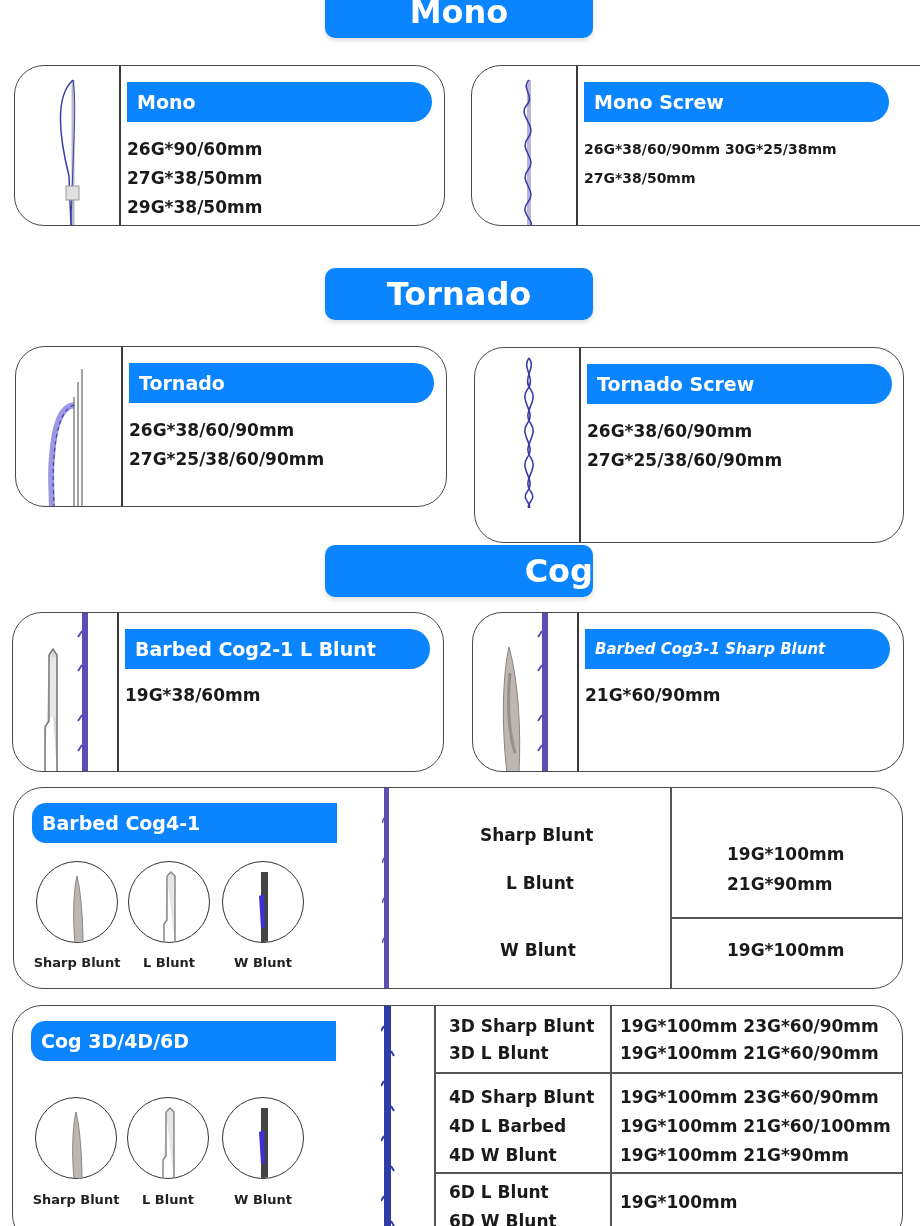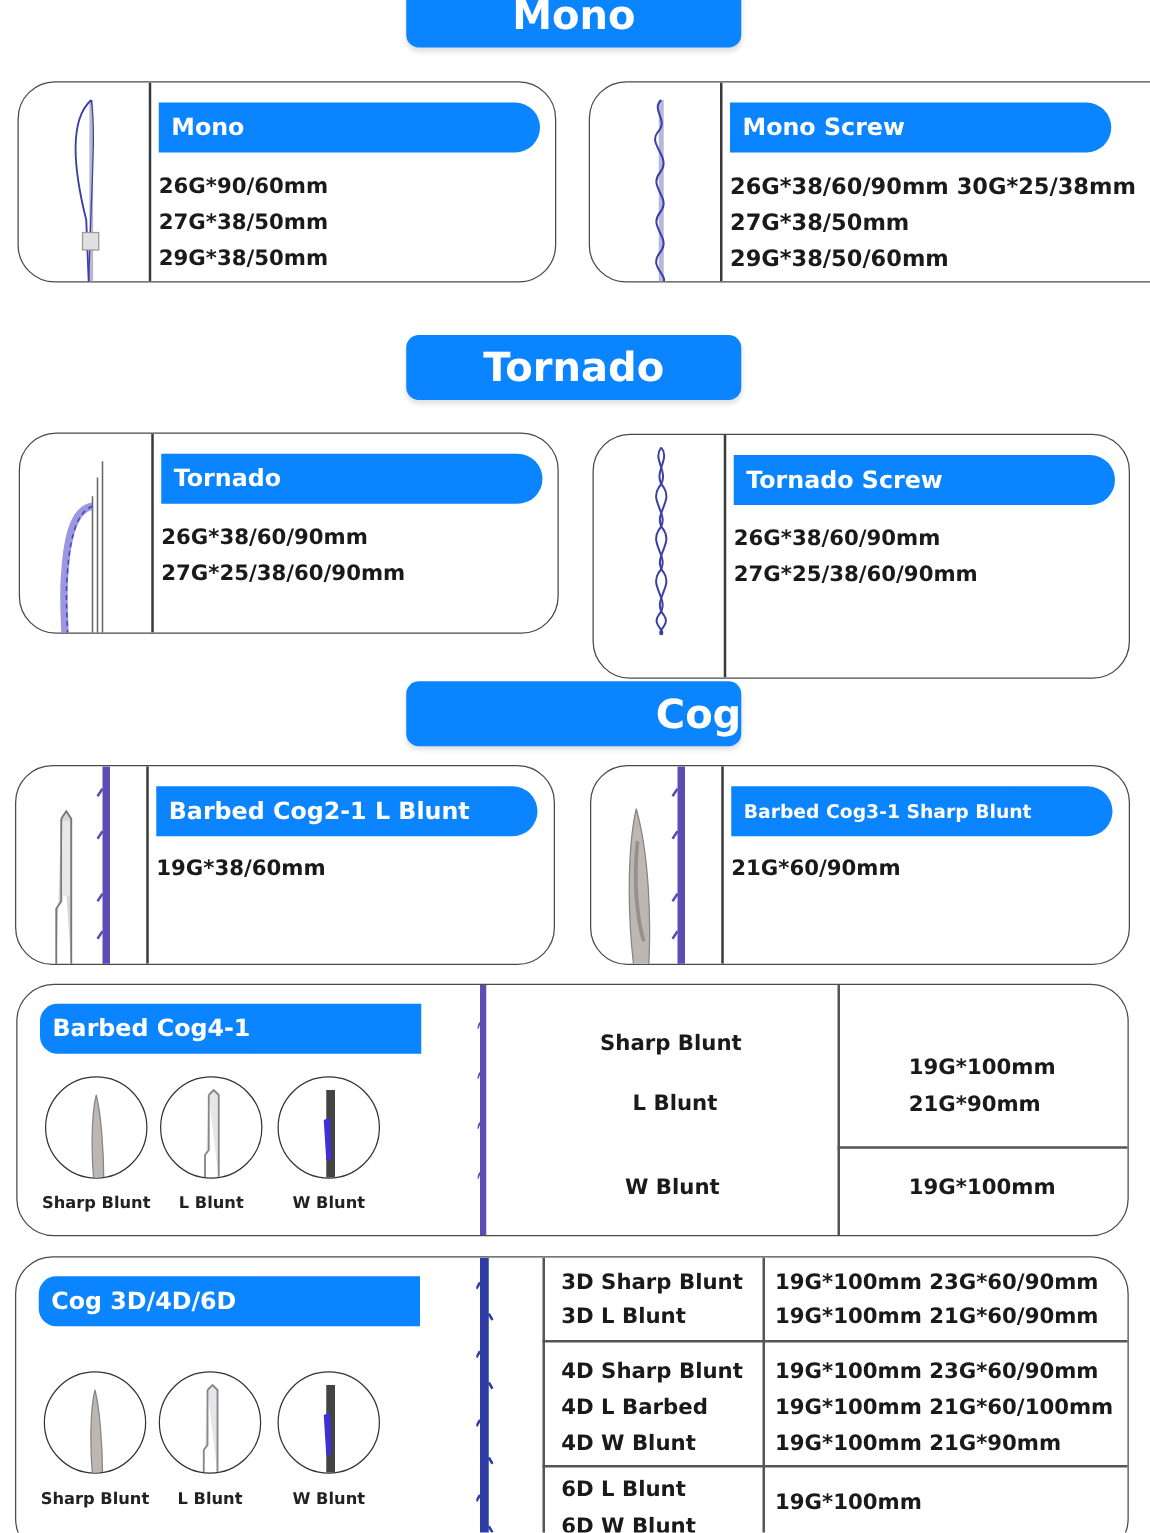--- a/index.html
+++ b/index.html
@@ -56,24 +56,23 @@
   </div>
 </div>
 
 <div class="card" style="left:471px; top:65px; width:500px; height:161px;">
   <svg class="illus" width="104" height="161">
     <line x1="57" y1="14" x2="57" y2="161" stroke="#b8b8d8" stroke-width="4"></line>
     <path d="M57 14 C 48 22, 64 30, 54 40 C 46 50, 66 60, 56 72 C 46 84, 66 92, 56 104 C 46 116, 66 124, 56 136 C 46 148, 64 154, 58 161" stroke="#3a3fa8" stroke-width="1.6" fill="none"></path>
   </svg>
   <div class="divider" style="left:104px;"></div>
   <div class="label-bar" style="left:112px; top:16px; width:305px;">Mono Screw</div>
-  <div class="spec-lines" style="left:112px; top:69px; font-size:18px;">
+  <div class="spec-lines" style="left:112px; top:69px; font-size:14px;">
     <div>26G*38/60/90mm 30G*25/38mm</div>
     <div>27G*38/50mm</div>
-    <div>29G*38/50/60mm</div>
   </div>
 </div>
 
 <div class="section-title" style="top:268px;">Tornado</div>
 
 <div class="card" style="left:15px; top:346px; width:432px; height:161px;">
   <svg class="illus" width="106" height="161">
     <line x1="58" y1="50" x2="58" y2="161" stroke="#666" stroke-width="1.2"></line>
     <line x1="62" y1="35" x2="62" y2="161" stroke="#666" stroke-width="1.2"></line>
     <line x1="66" y1="22" x2="66" y2="161" stroke="#666" stroke-width="1.2"></line>
@@ -120,21 +119,21 @@
 </div>
 
 <div class="card" style="left:472px; top:612px; width:432px; height:160px;">
   <svg class="illus" width="104" height="160">
     <path d="M36 34 C 30 60, 28 110, 34 160 L 46 160 C 48 120, 46 70, 36 34 Z" fill="#bdb7b4" stroke="#8a8480" stroke-width="1"></path>
     <path d="M37 60 C 34 90, 36 120, 42 140" stroke="#7d7470" stroke-width="3" fill="none" opacity="0.6"></path>
     <rect x="69" y="0" width="6" height="160" fill="#5b4db3"></rect>
     <path d="M69 18 l -4 6 M69 52 l -4 6 M69 102 l -4 6 M69 132 l -4 6" stroke="#5b4db3" stroke-width="2"></path>
   </svg>
   <div class="divider" style="left:104px;"></div>
-  <div class="label-bar small" style="left:112px; top:16px; width:305px;">Barbed Cog3-1 Sharp Blunt</div>
+  <div class="label-bar small" style="left:112px; top:16px; width:305px;font-style:italic;">Barbed Cog3-1 Sharp Blunt</div>
   <div class="spec-lines" style="left:112px; top:68px;">
     <div>21G*60/90mm</div>
   </div>
 </div>
 
 <div class="card" style="left:13px; top:787px; width:890px; height:202px;">
   <div class="label-bar" style="left:18px; top:15px; width:305px; border-radius:14px 0 0 14px;">Barbed Cog4-1</div>
 
   <div class="circle" style="left:22px; top:73px;">
     <svg width="82" height="82">

